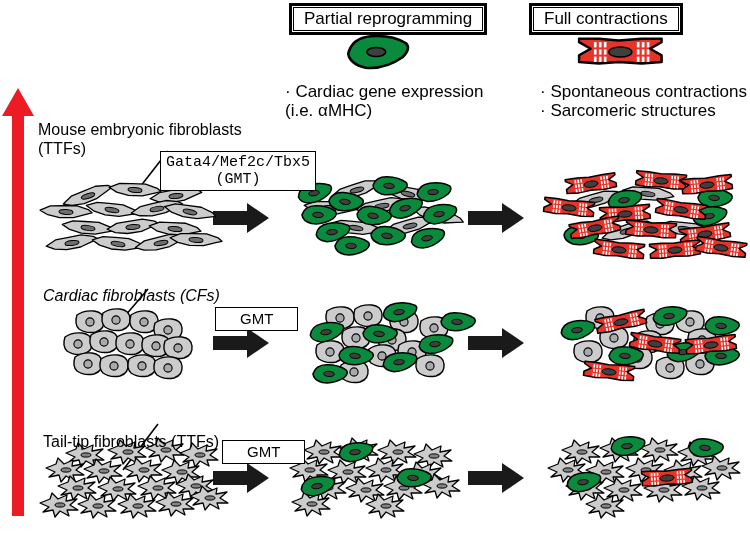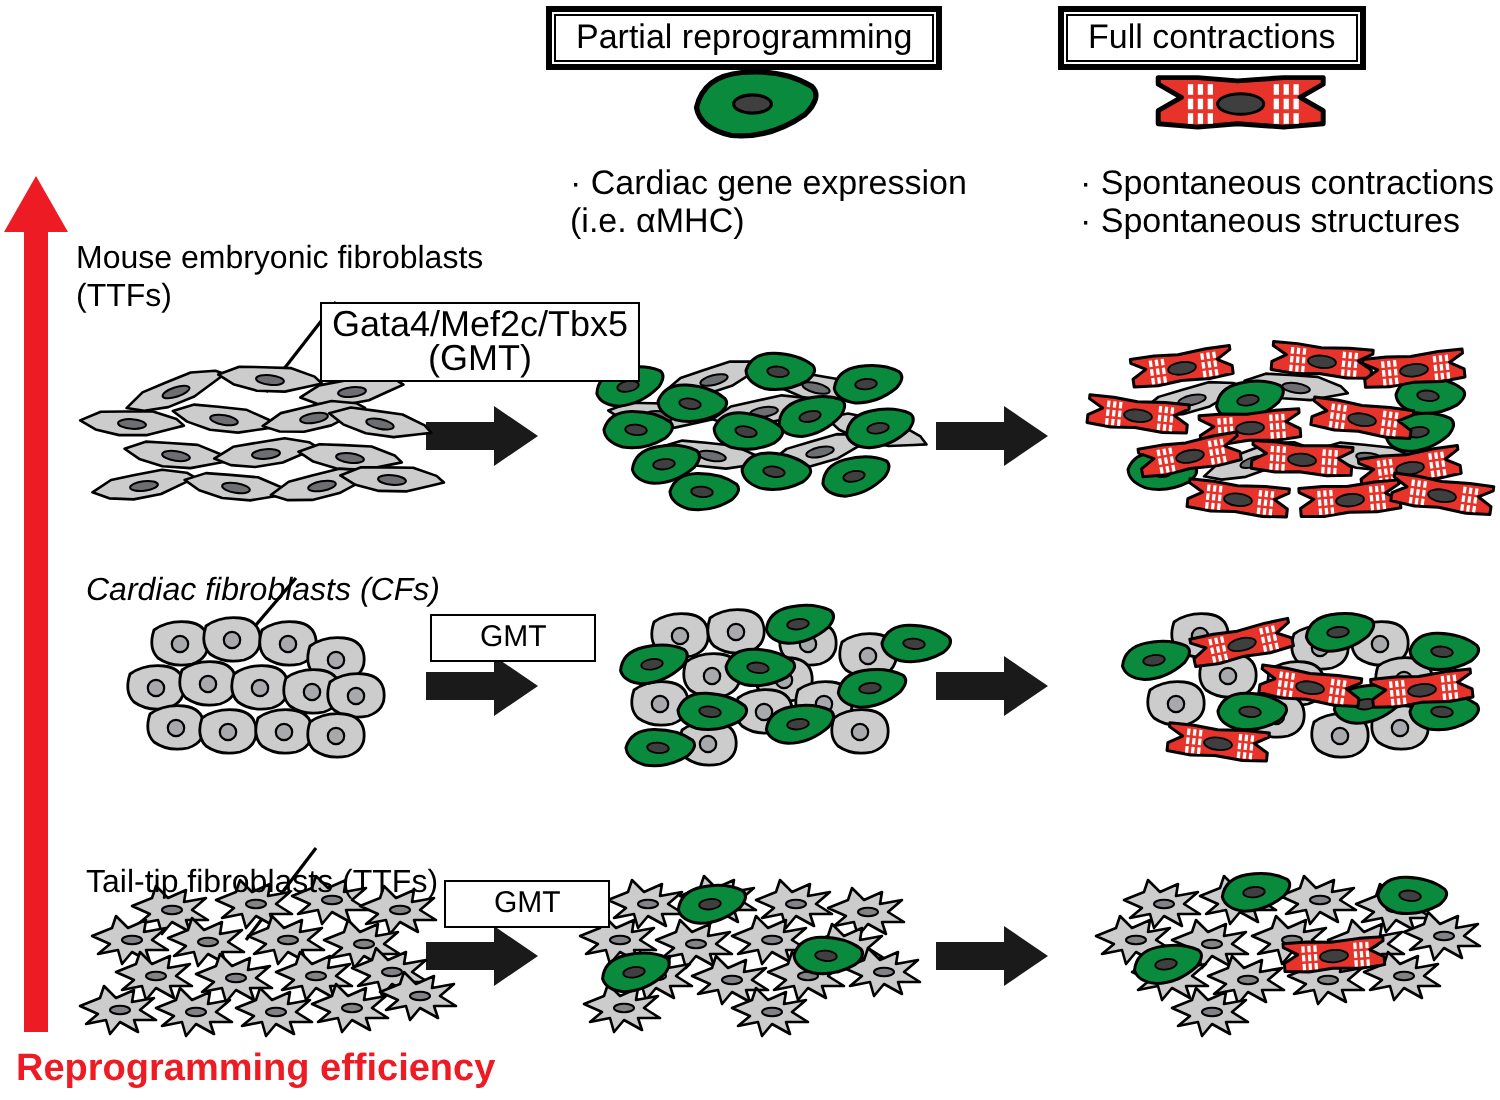--- a/index.html
+++ b/index.html
@@ -15,21 +15,21 @@
                  font-size:17px;line-height:20px;white-space:nowrap;}
 
   .bullets{font-size:17px;line-height:19px;white-space:nowrap;}
 
   
   .lbl{font-size:16px;line-height:19px;white-space:nowrap;margin-top:12px;}
 
   
   .gmtbox{border:1.6px solid #000;background:#fff;font-size:15px;
           line-height:18px;text-align:center;padding:2px 24px;white-space:nowrap;}
-  .gmtbox.big{font-size:18px;line-height:17px;padding:2px 5px;}
+  .gmtbox.big{font-size:15px;line-height:17px;padding:2px 5px;font-family:Liberation Mono, monospace;}
 
   .redtext{color:#ED1C24;font-weight:bold;font-size:19px;white-space:nowrap;}
 </style>
 </head>
 <body>
 
 <div class="fig">
 
 <svg width="750" height="550" viewBox="0 0 750 550">
   <defs>
@@ -296,34 +296,34 @@
     <use href="#starCell" transform="translate(664,490)"></use>
     <use href="#starCell" transform="translate(702,488)"></use>
     <use href="#starCell" transform="translate(606,506)"></use>
     <use href="#greenCell" transform="translate(628,446) rotate(-5)"></use>
     <use href="#greenCell" transform="translate(706,448) rotate(6)"></use>
     <use href="#greenCell" transform="translate(584,482) rotate(-7)"></use>
     <use href="#redCell" transform="translate(668,478) rotate(-4)"></use>
   </g>
 </svg>
 
-<div class="abs hdrbox" style="left:273px;top:3px;">
+<div class="abs hdrbox" style="left:289px;top:3px;">
   <div class="inner">Partial reprogramming</div>
 </div>
 <div class="abs bullets ctr" style="left:285px;top:82px;width:200px;">
   <div>· Cardiac gene expression</div>
   <div>(i.e. αMHC)</div>
 </div>
 
 <div class="abs hdrbox" style="left:529px;top:3px;">
   <div class="inner">Full contractions</div>
 </div>
 <div class="abs bullets" style="left:540px;top:82px;width:210px;">
   <div>· Spontaneous contractions</div>
-  <div>· Spontaneous structures</div>
+  <div>· Sarcomeric structures</div>
 </div>
 
 <div class="abs lbl" style="left:38px;top:108px;width:270px;">
   <div>Mouse embryonic fibroblasts</div>
   <div class="ctr">(TTFs)</div>
 </div>
 <div class="abs lbl" style="left:43px;top:274px;font-style:italic;">
   <div>Cardiac fibroblasts (CFs)</div>
 </div>
 <div class="abs lbl" style="left:43px;top:420px;">
@@ -334,15 +334,14 @@
   <div>Gata4/Mef2c/Tbx5</div>
   <div>(GMT)</div>
 </div>
 <div class="abs gmtbox" style="left:215px;top:307px;">
   <div>GMT</div>
 </div>
 <div class="abs gmtbox" style="left:222px;top:440px;">
   <div>GMT</div>
 </div>
 
-<div class="abs redtext" style="left:8px;top:524px;">Reprogramming  efficiency</div>
 
 </div>
 
 </body></html>

